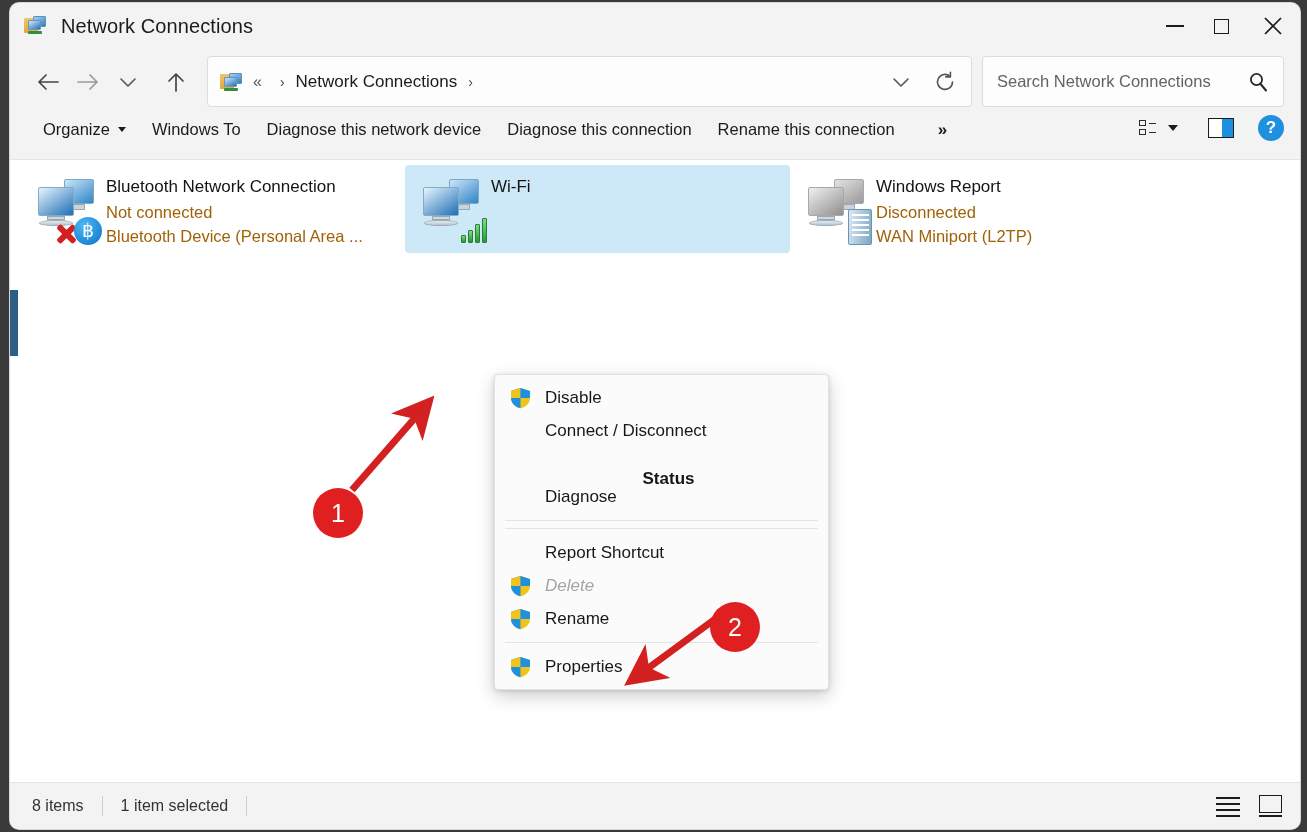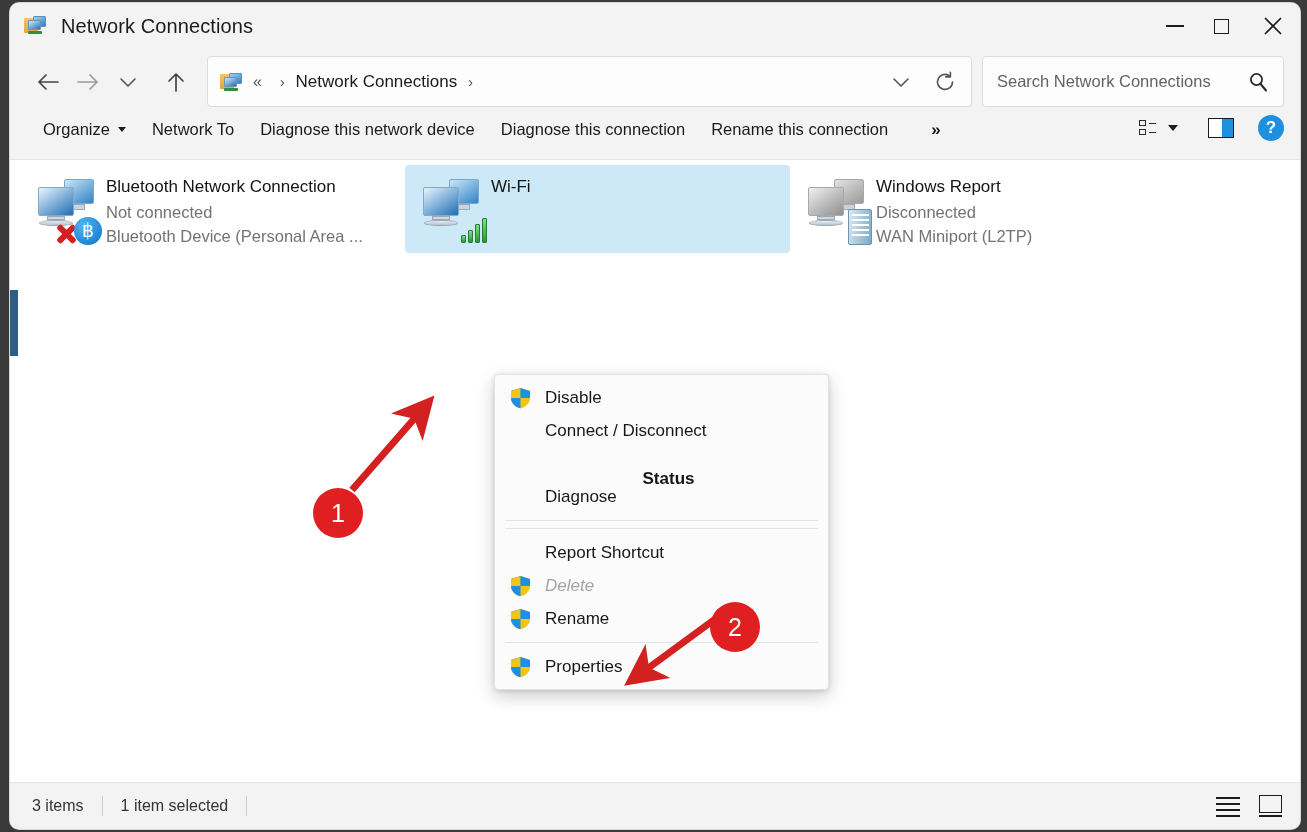--- a/index.html
+++ b/index.html
@@ -369,21 +369,21 @@
 
   .item-text { padding-top: 4px; min-width: 0; }
   .item-name {
     font-size: 17px;
     color: #141414;
     white-space: nowrap;
     margin-bottom: 6px;
   }
   .item-status, .item-device {
     font-size: 16.5px;
-    color: #737373;
+    color: #a16207;
     white-space: nowrap;
     margin-bottom: 5px;
   }
 
   
   #ctxmenu {
     position: absolute;
     left: 484px; top: 214px;
     width: 335px;
     background: #fbfbfb;
@@ -563,21 +563,21 @@
       </svg>
     </div>
   </div>
 
   <div id="commandbar">
     <div class="cmd">
       <span>Organize</span>
       <span class="caret"></span>
     </div>
     <div class="cmd">
-      <span>Network To</span>
+      <span>Windows To</span>
     </div>
     <div class="cmd">
       <span>Diagnose this network device</span>
     </div>
     <div class="cmd">
       <span>Diagnose this connection</span>
     </div>
     <div class="cmd">
       <span>Rename this connection</span>
     </div>
@@ -751,21 +751,21 @@
         </defs>
         <path d="M342 330 L418 243" stroke="#d32020" stroke-width="7" fill="none" marker-end="url(#ah)"></path>
         <path d="M712 454 L622 520" stroke="#d32020" stroke-width="7" fill="none" marker-end="url(#ah)"></path>
       </svg>
       <div class="anno-badge" style="left:303px;top:328px;">1</div>
       <div class="anno-badge" style="left:700px;top:442px;">2</div>
     </div>
   </div>
 
   <div id="statusbar">
-    <span class="status-text">3 items</span>
+    <span class="status-text">8 items</span>
     <span class="status-div"></span>
     <span class="status-text">1 item selected</span>
     <span class="status-div"></span>
 
     <span class="status-right">
       <span id="sb-details">
         <i></i>
           <i></i>
           <i></i>
           <i></i>

